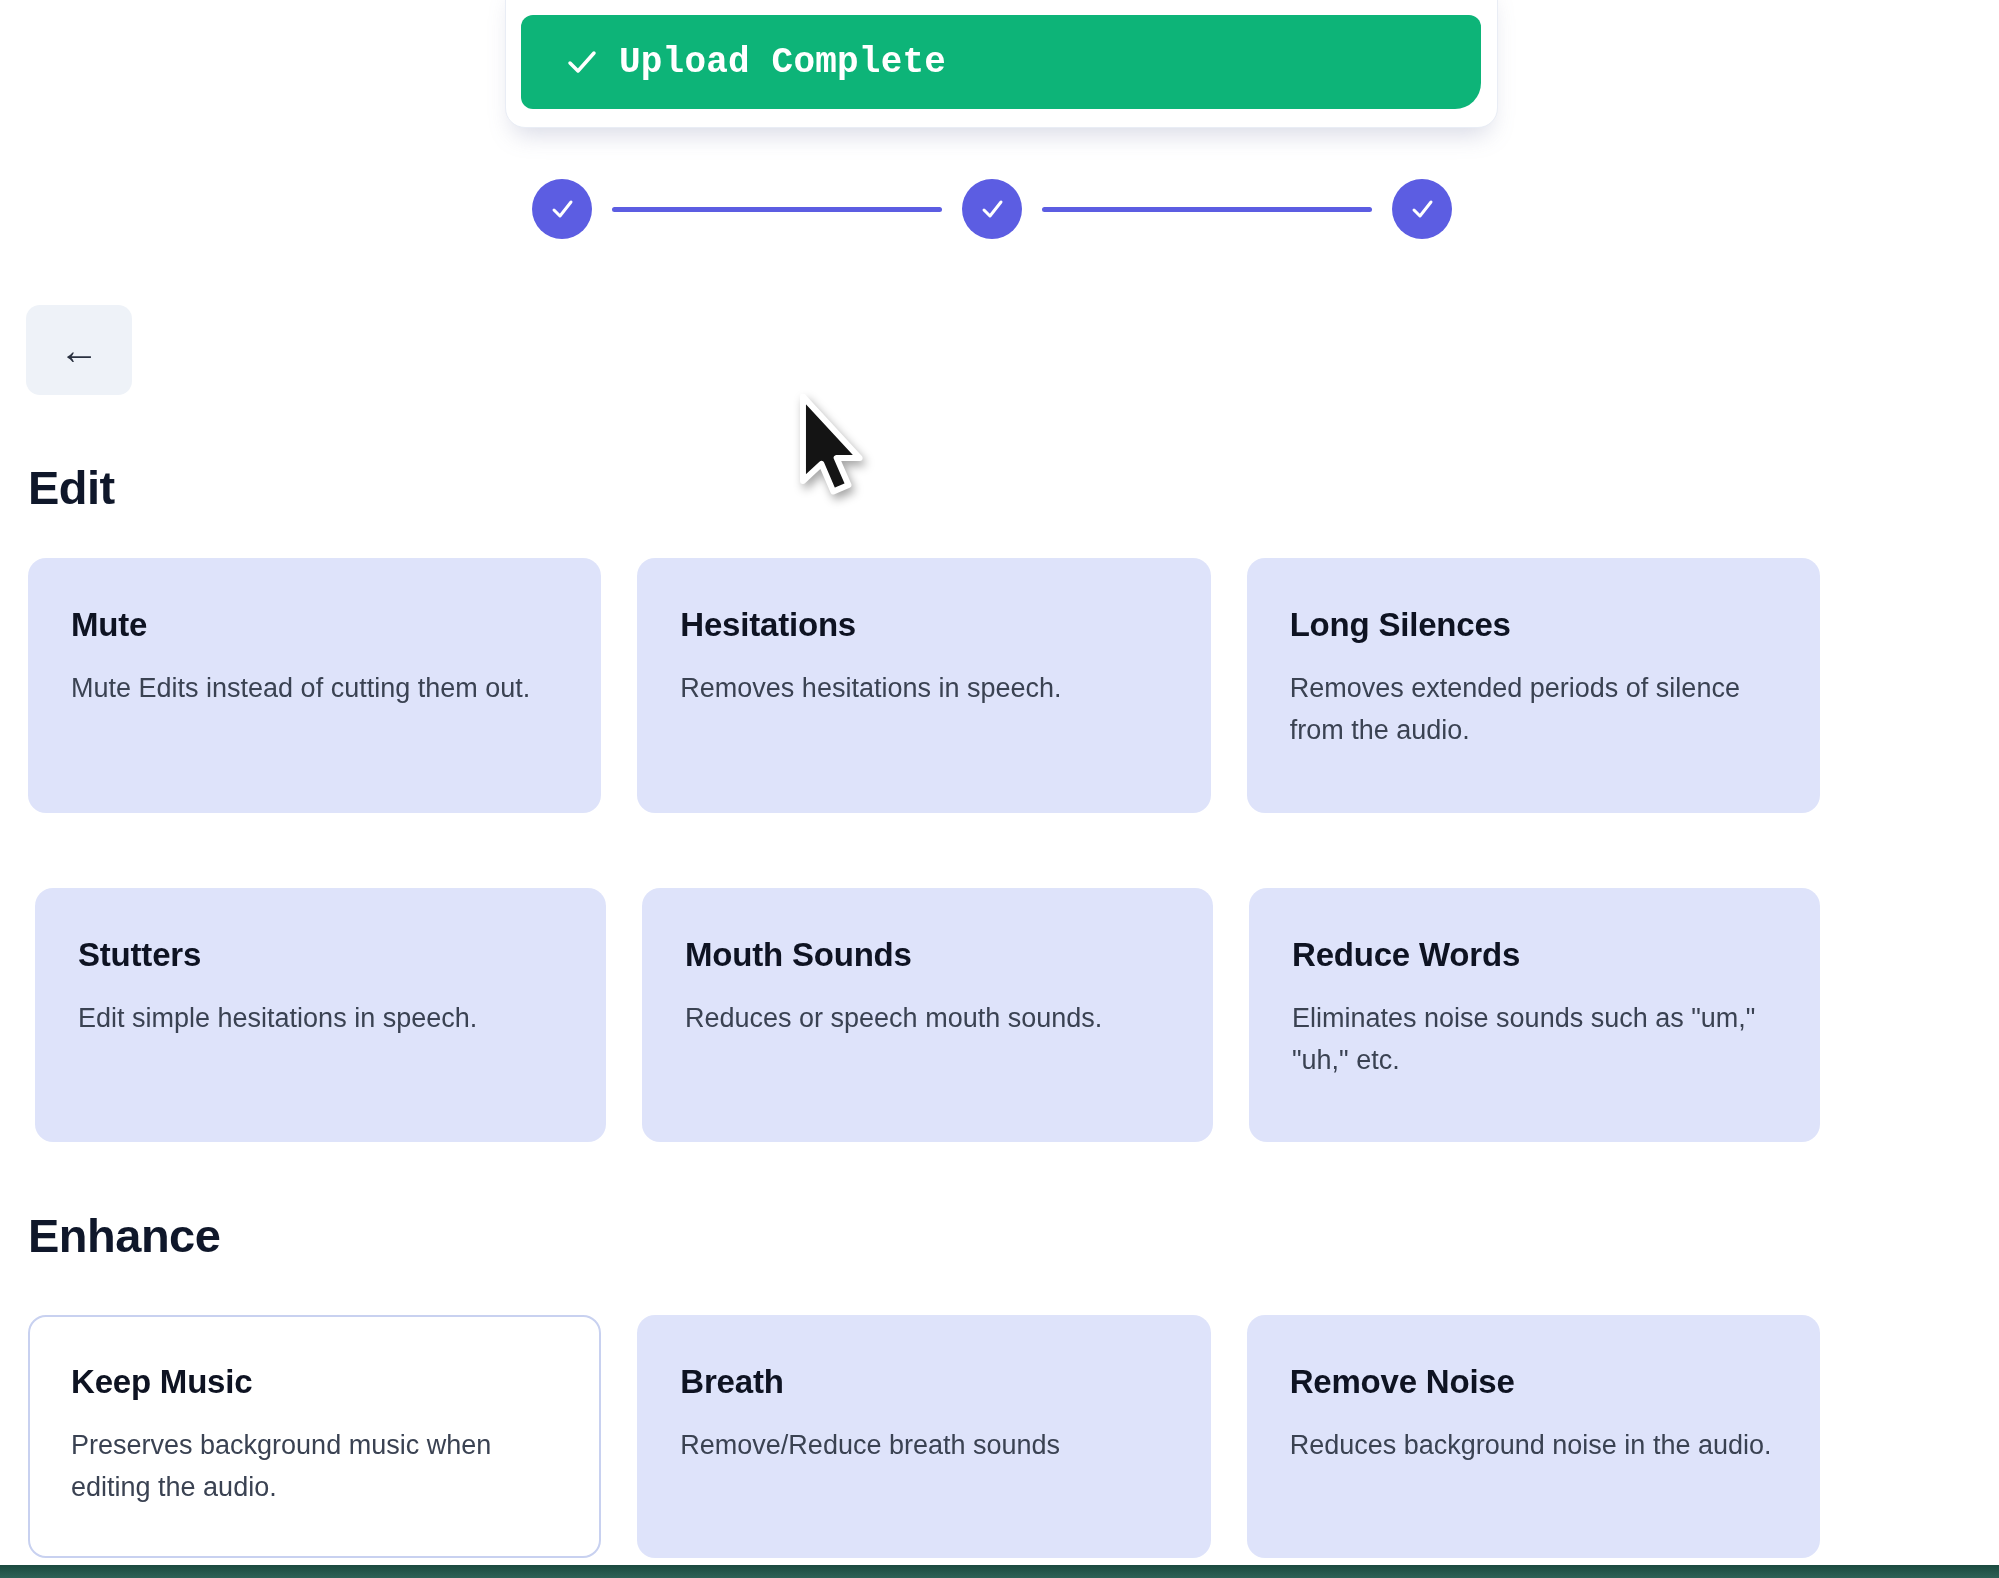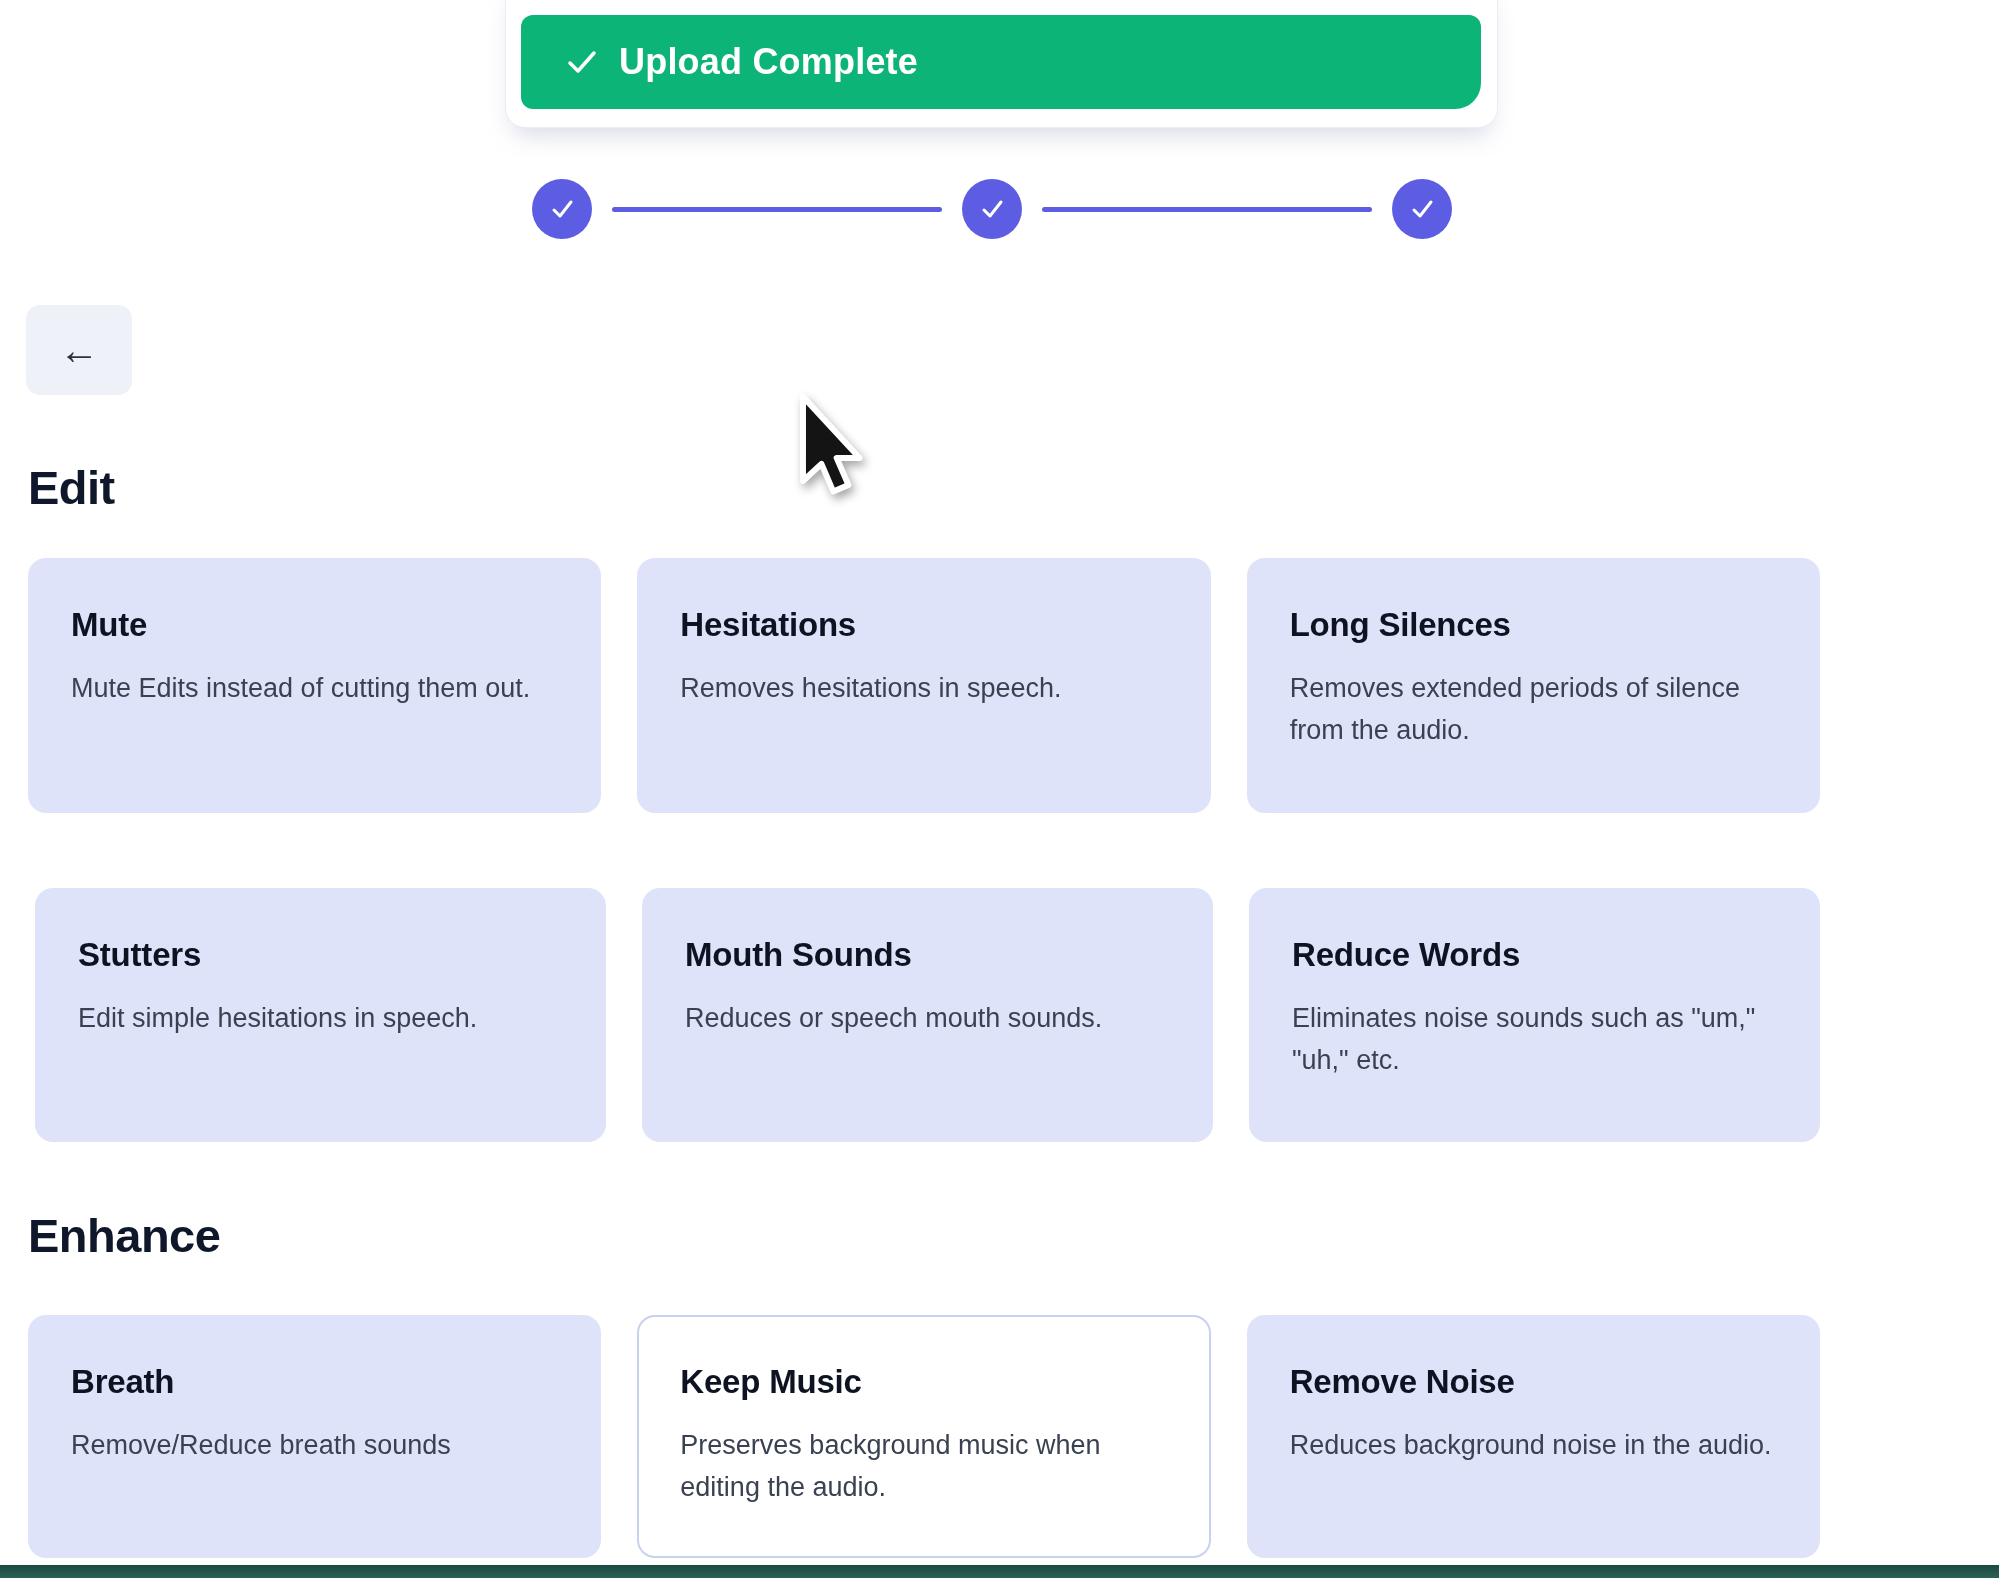--- a/index.html
+++ b/index.html
@@ -22,21 +22,21 @@
     box-shadow:0 14px 24px -8px rgba(110,120,160,.28);
   }
   .toast {
     position:absolute; left:15px; right:16px; top:36px; bottom:18px;
     background:#0db478;
     border-radius:12px 12px 26px 12px;
     display:flex; align-items:center;
     padding-left:44px; gap:20px;
     color:#ffffff;
   }
-  .toast-label { font-size:36px; font-weight:700; letter-spacing:.2px; }
+  .toast-label { font-size:36px; font-weight:700; letter-spacing:.2px;font-family:Liberation Mono, monospace; }
 
   
   .stepper {
     position:absolute; left:532px; top:179px; width:920px; height:60px;
     display:flex; align-items:center;
   }
   .step-circle {
     width:60px; height:60px; border-radius:50%;
     background:#5c5de2; flex:0 0 auto;
     display:flex; align-items:center; justify-content:center;
@@ -179,27 +179,27 @@
   </div>
   <div class="card">
     <div class="card-title">Reduce Words</div>
     <div class="card-desc">Eliminates noise sounds such as "um," "uh," etc.</div>
   </div>
 </div>
 
 <div class="section-heading heading-enhance">Enhance</div>
 
 <div class="card-row row-3">
-  <div class="card">
-    <div class="card-title">Breath</div>
-    <div class="card-desc">Remove/Reduce breath sounds</div>
-  </div>
   <div class="card off">
     <div class="card-title">Keep Music</div>
     <div class="card-desc">Preserves background music when editing the audio.</div>
+  </div>
+  <div class="card">
+    <div class="card-title">Breath</div>
+    <div class="card-desc">Remove/Reduce breath sounds</div>
   </div>
   <div class="card">
     <div class="card-title">Remove Noise</div>
     <div class="card-desc">Reduces background noise in the audio.</div>
   </div>
 </div>
 
 <div class="cursor">
   <svg width="66" height="116" viewBox="0 0 50 88">
     <path d="M3 2 L3 66 L17 53 L26 74 L37.5 69 L28.5 48.5 L46 48.5 Z" fill="#141414" stroke="#ffffff" stroke-width="4.5" stroke-linejoin="round"></path>

